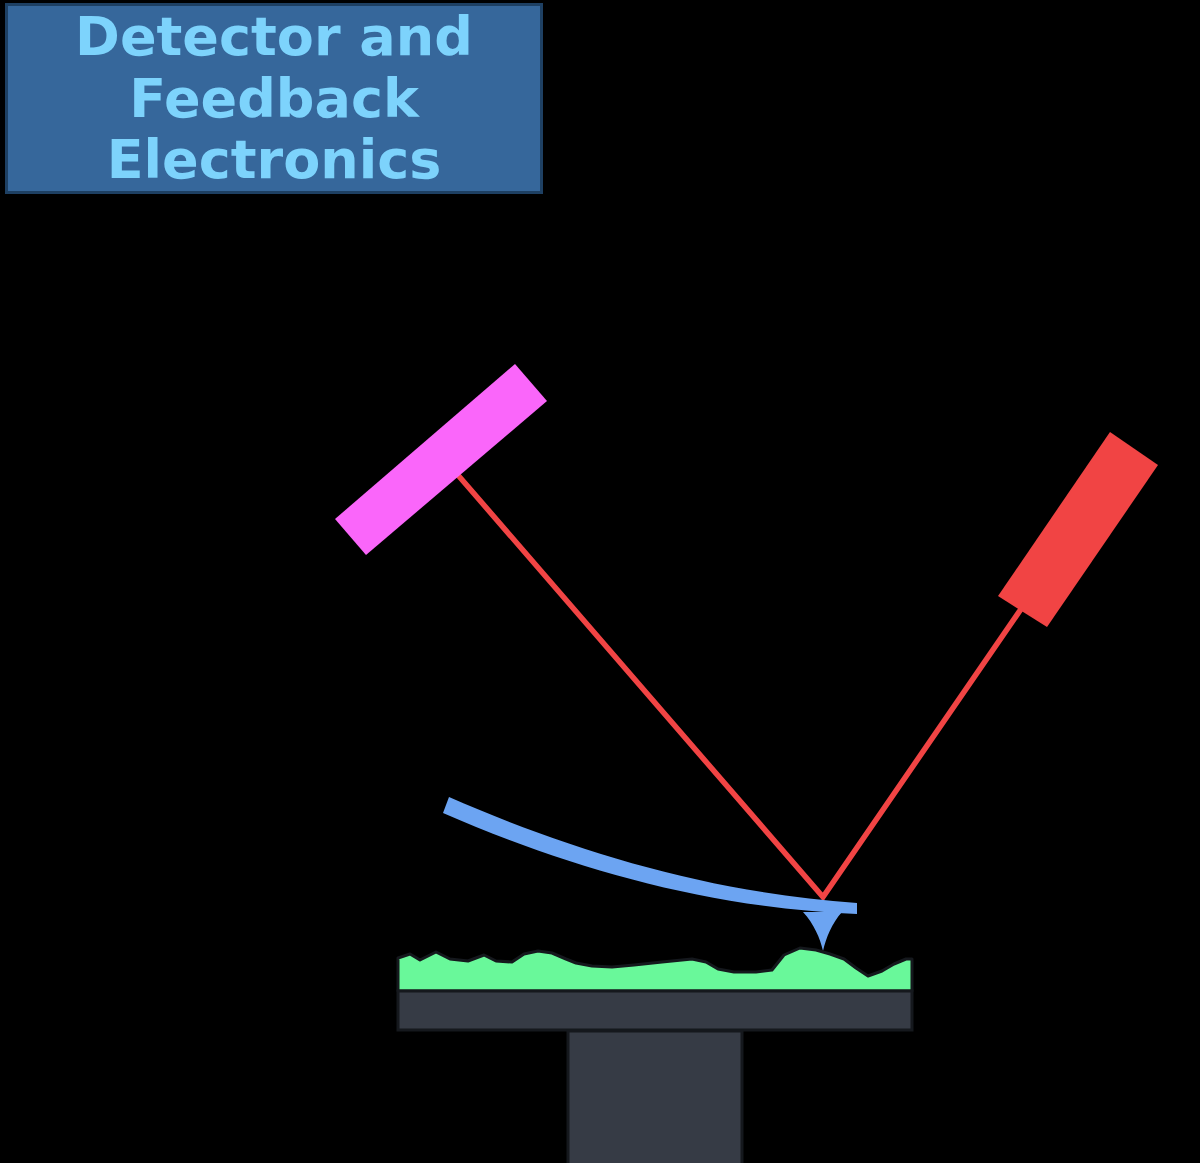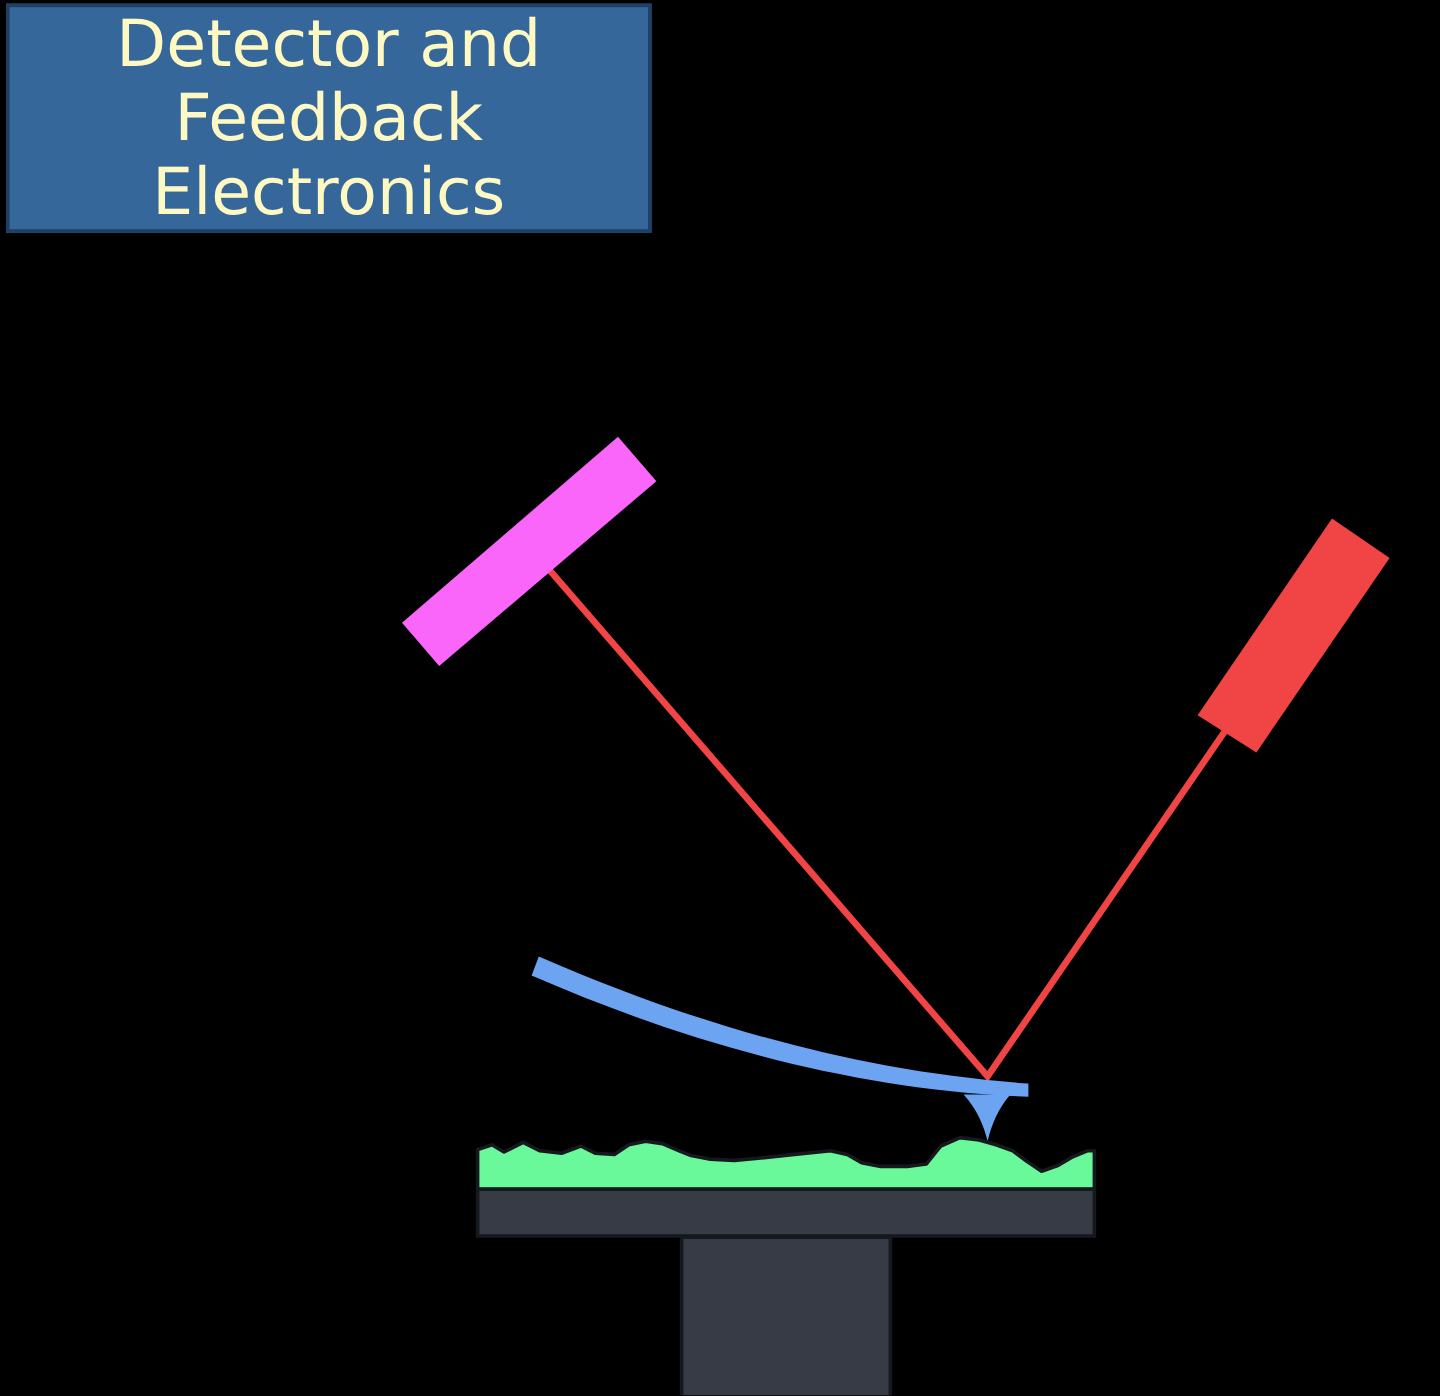--- a/index.html
+++ b/index.html
@@ -33,25 +33,25 @@
     height: 191px;
     box-sizing: border-box;
     background: #36679B;
     border: 3px solid #1E4063;
     display: flex;
     align-items: center;
     justify-content: center;
     text-align: center;
   }
   .label-box .label-text {
-    color: #fef9c3;
+    color: #7dd3fc;
     font-size: 54px;
     line-height: 1.14;
     white-space: pre-line;
-    font-weight: 400;
+    font-weight: 700;
     letter-spacing: 0px;
   }
 </style>
 </head>
 <body>
 
 <div class="stage-wrap">
 
   <svg class="diagram-svg" viewBox="0 0 1200 1163" xmlns="http://www.w3.org/2000/svg">
 

